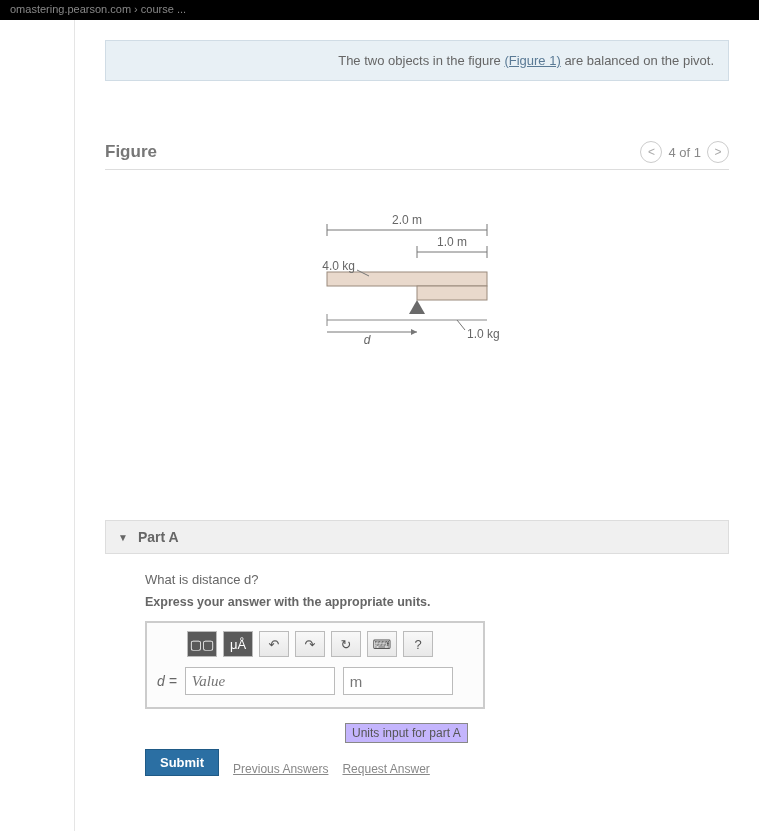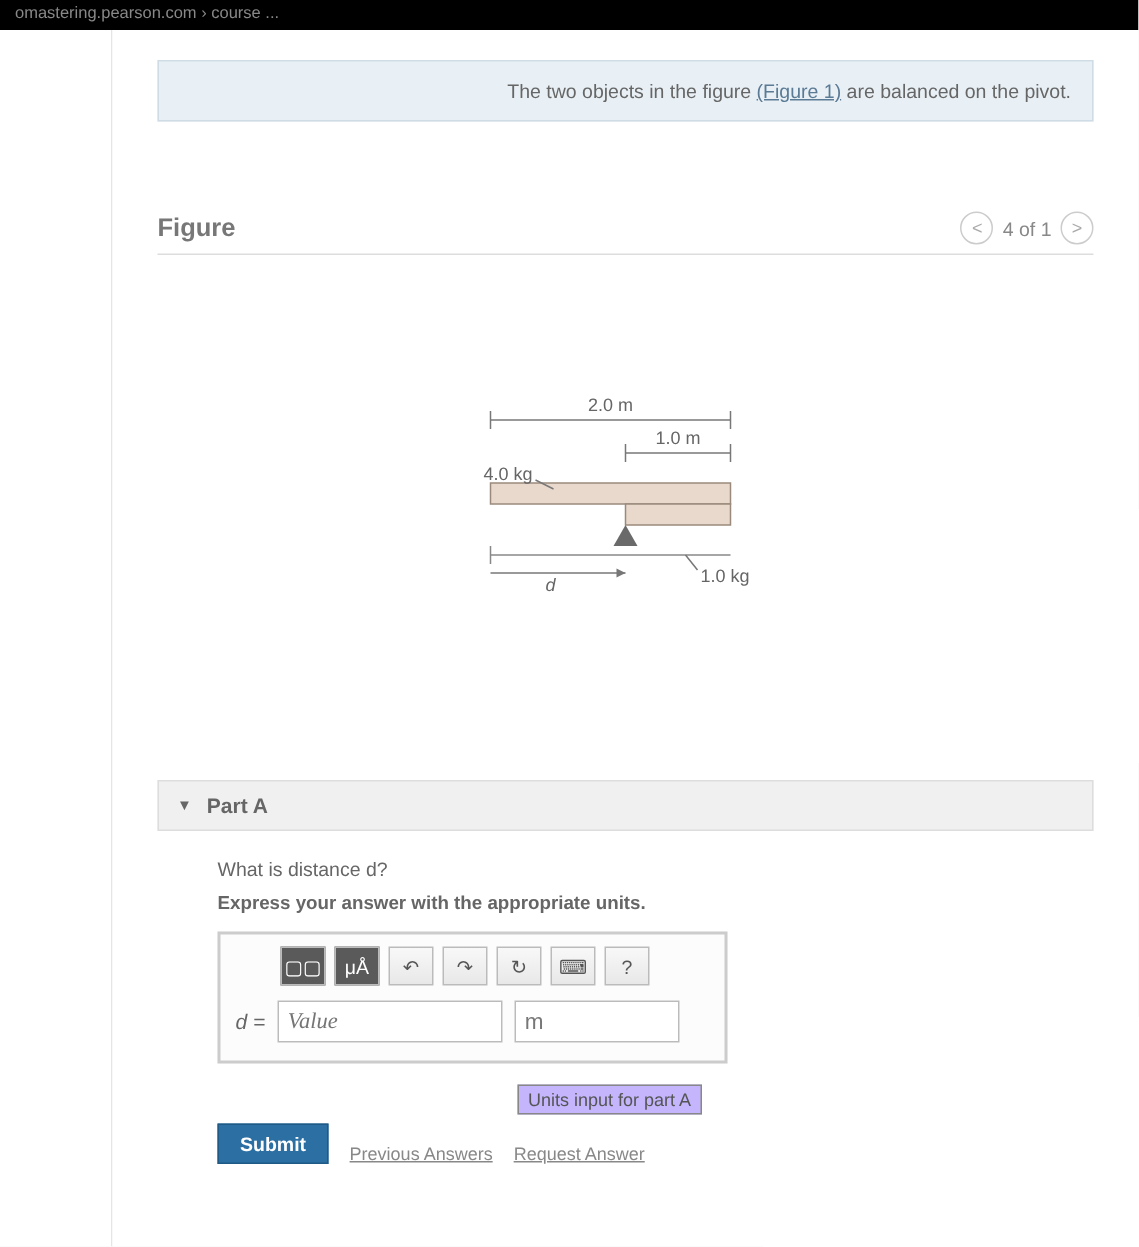--- a/index.html
+++ b/index.html
@@ -74,21 +74,20 @@
       background: #fff;
       display: inline-flex;
       align-items: center;
       justify-content: center;
       font-size: 12px; color: #aaa;
       cursor: pointer;
     }
     .figure-stage {
       height: 260px;
       display: flex;
-      align-items: center;
       justify-content: center;
       margin-bottom: 50px;
     }
     .diagram svg { display: block; }
 
     .part-header {
       background: #f0f0f0;
       border: 1px solid #ddd;
       padding: 8px 12px;
       font-size: 14px;

